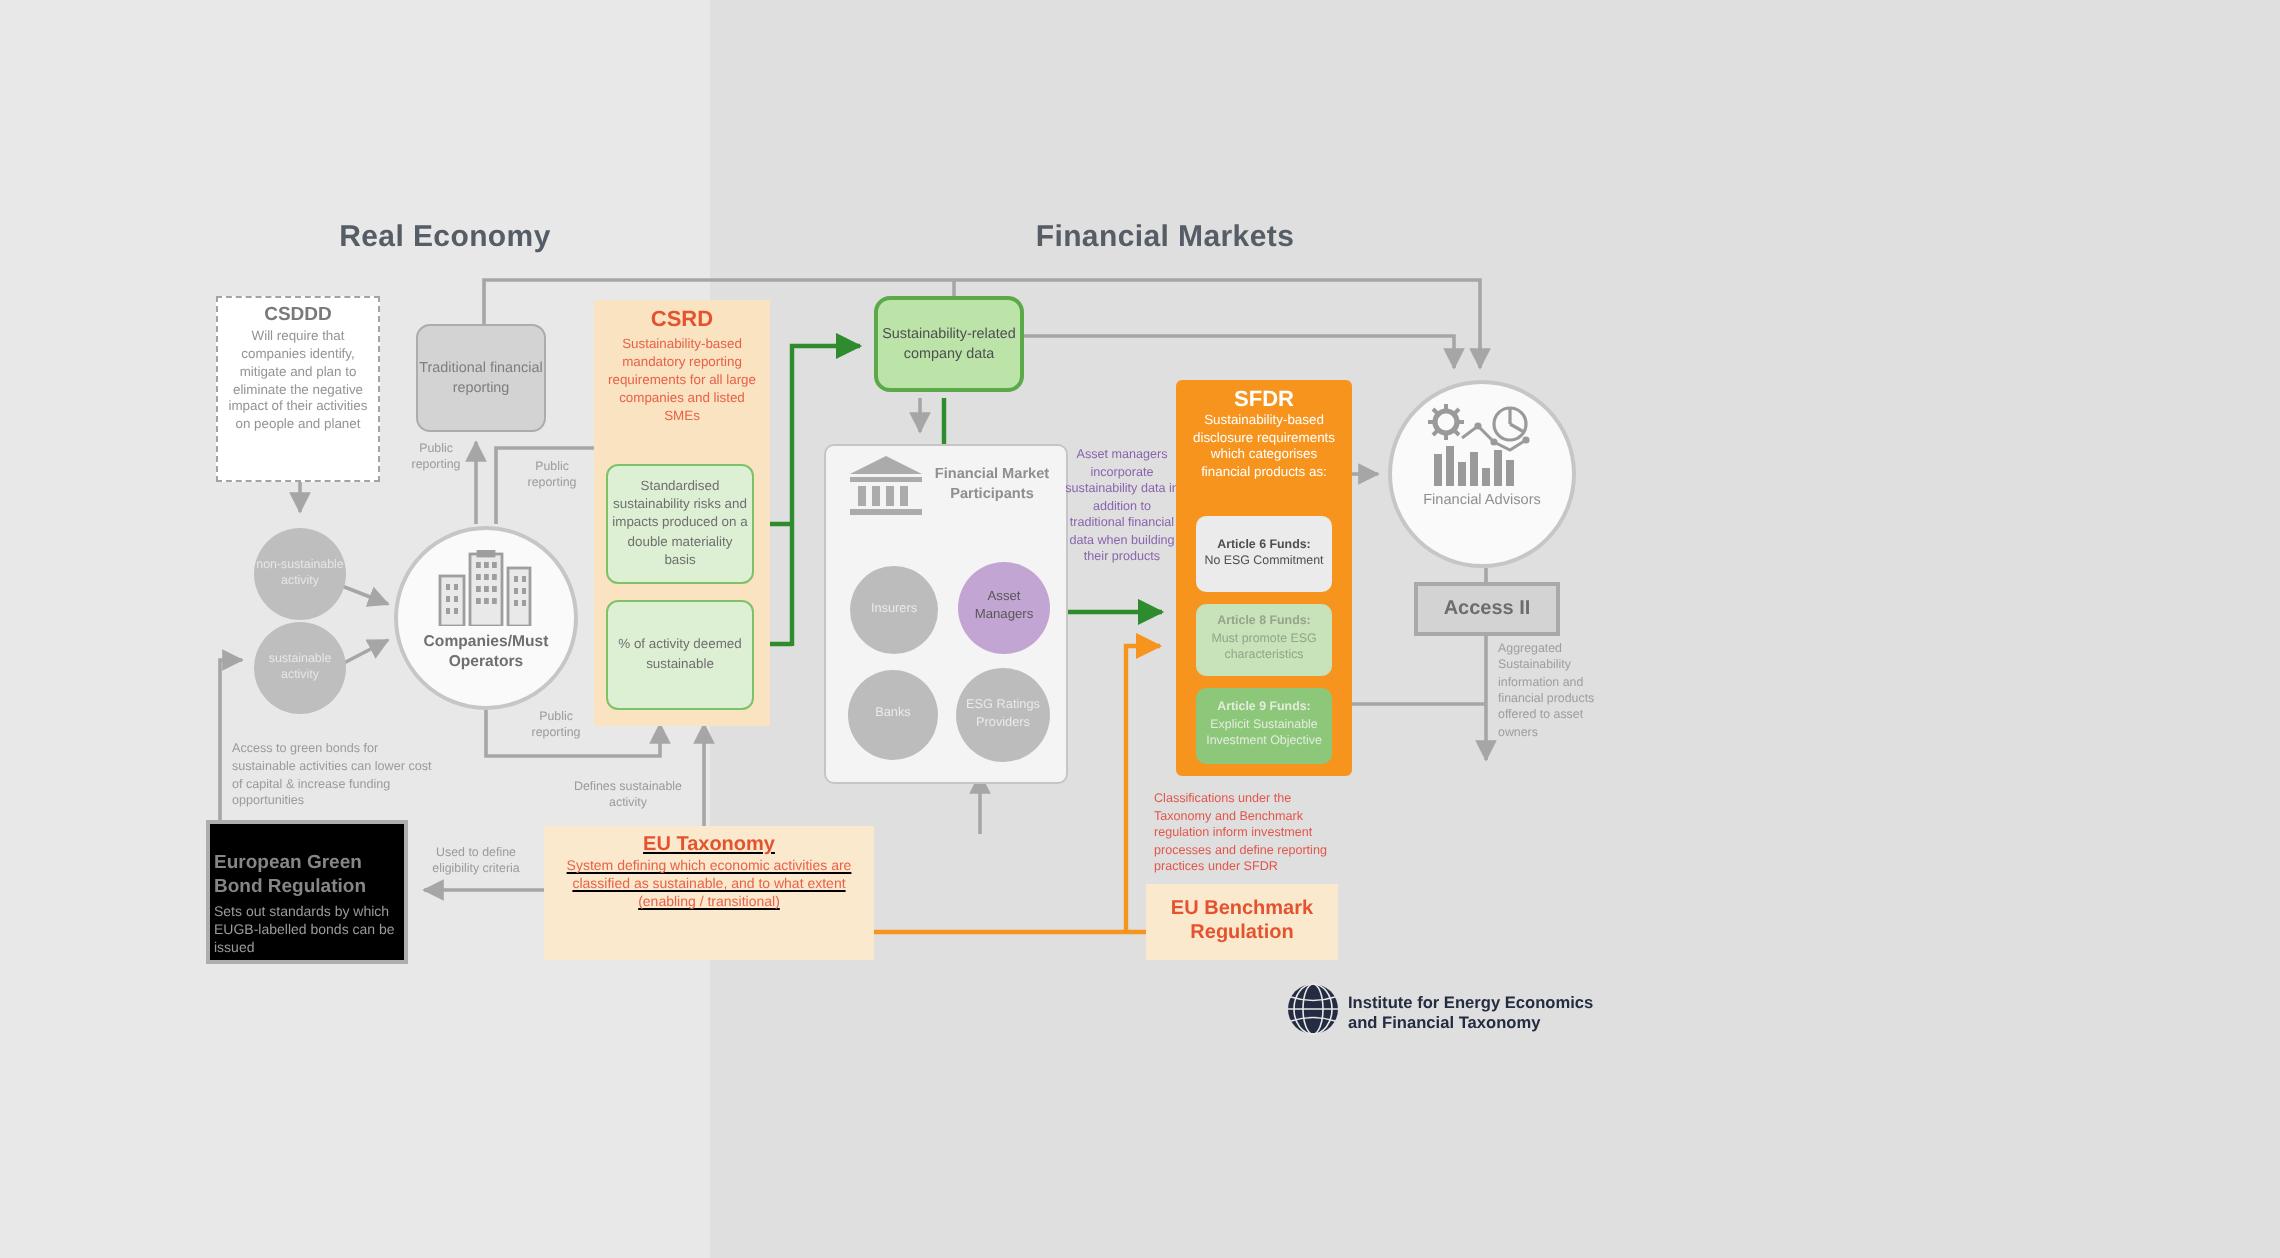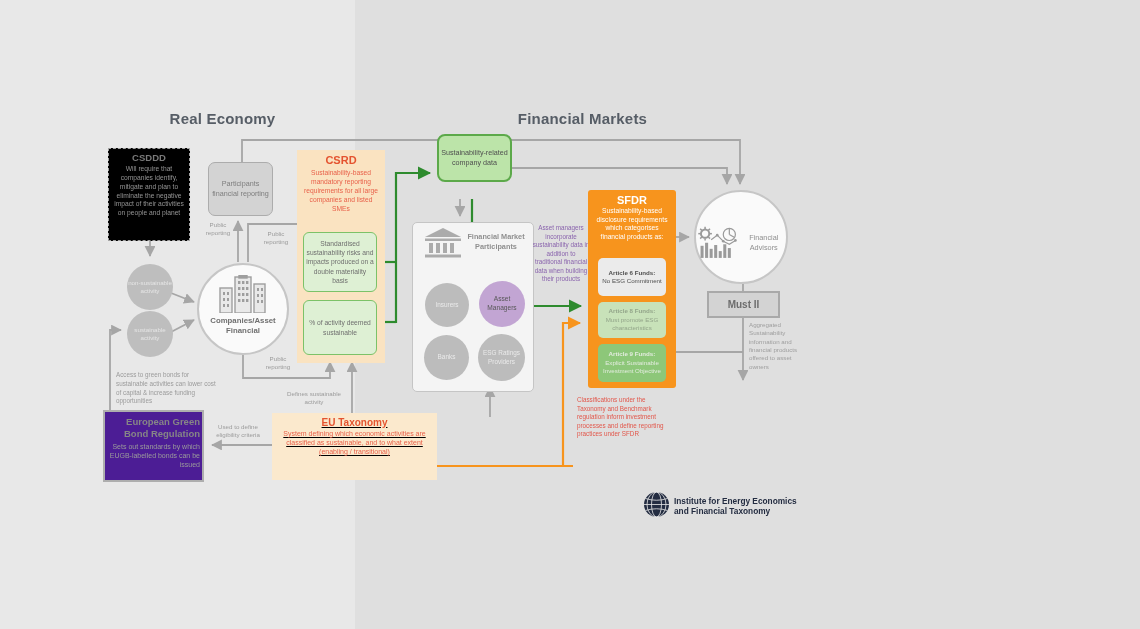--- a/index.html
+++ b/index.html
@@ -4,61 +4,61 @@
 <style>
   html,body{margin:0;padding:0;}
   body{font-family:"Liberation Sans",sans-serif;background:#dfdfdf;}
   .canvas{position:relative;width:1140px;height:629px;overflow:hidden;background:#dfdfdf;}
   .abs{position:absolute;}
   .band-left{left:0;top:0;width:355px;height:629px;background:#e8e8e8;}
   .band-right{left:355px;top:0;width:785px;height:629px;background:#dfdfdf;}
   .hdr{font-size:15px;font-weight:bold;color:#565d66;text-align:center;letter-spacing:.2px;}
   svg.wires{left:0;top:0;pointer-events:none;}
   .ctr{display:flex;align-items:center;justify-content:center;text-align:center;box-sizing:border-box;}
-  .csddd{left:108px;top:148px;width:82px;height:93px;background:#000000;border:1.5px dashed #a3a3a3;box-sizing:border-box;padding:3px 2px;text-align:center;}
+  .csddd{left:108px;top:148px;width:82px;height:93px;background:#ffffff;border:1.5px dashed #a3a3a3;box-sizing:border-box;padding:3px 2px;text-align:center;}
   .csddd .t{font-size:9.5px;font-weight:bold;color:#7a7a7a;margin-bottom:2px;}
   .csddd .b{font-size:6.7px;line-height:1.32;color:#949494;}
   .tradbox{left:208px;top:162px;width:65px;height:54px;background:#d3d3d3;border:1.5px solid #acacac;border-radius:7px;font-size:7.2px;color:#7e7e7e;line-height:1.35;}
   .csrd{left:297px;top:150px;width:88px;height:213px;background:#fae3c1;box-sizing:border-box;padding:4px 3px;text-align:center;}
   .csrd .t{font-size:11px;font-weight:bold;color:#e4532f;margin-bottom:2px;}
   .csrd .b{font-size:6.7px;line-height:1.35;color:#e8614a;}
   .greenbox{background:#def0d4;border:1.5px solid #7cc268;border-radius:6px;font-size:6.7px;line-height:1.35;color:#6f6f6f;padding:2px;}
   .gb1{left:303px;top:232px;width:74px;height:60px;}
   .gb2{left:303px;top:300px;width:74px;height:55px;}
-  .compdata{left:437px;top:134px;width:75px;height:48px;background:#bce4a9;border:2px solid #5ca94a;border-radius:8px;font-size:7.2px;line-height:1.35;color:#4f4f4f;}
+  .compdata{left:437px;top:148px;width:75px;height:48px;background:#bce4a9;border:2px solid #5ca94a;border-radius:8px;font-size:7.2px;line-height:1.35;color:#4f4f4f;}
   .fmp{left:412px;top:222px;width:122px;height:170px;background:#f4f4f4;border:1.5px solid #c5c5c5;border-radius:5px;box-sizing:border-box;}
   .fmp-title{left:464px;top:232px;width:64px;font-size:7.3px;line-height:1.35;color:#8f8f8f;text-align:center;font-weight:bold;}
   .circ{border-radius:50%;display:flex;align-items:center;justify-content:center;text-align:center;box-sizing:border-box;}
   .gcirc{background:#bcbcbc;color:#eaeaea;font-size:6.4px;line-height:1.3;}
   .insurers{left:425px;top:283px;width:44px;height:44px;}
   .assetmgr{left:479px;top:281px;width:46px;height:46px;background:#c2a5d3;color:#575757;font-size:6.6px;line-height:1.3;}
   .banks{left:424px;top:335px;width:45px;height:45px;}
   .esgprov{left:478px;top:334px;width:47px;height:47px;}
   .purplenote{left:532px;top:224px;width:58px;font-size:6.3px;line-height:1.35;color:#8a64ad;text-align:center;}
   .sfdr{left:588px;top:190px;width:88px;height:198px;background:#f7941d;border-radius:3px;box-sizing:border-box;padding:4px 0;text-align:center;}
   .sfdr .t{font-size:11px;font-weight:bold;color:#ffffff;}
   .sfdr .b{font-size:6.7px;line-height:1.3;color:#ffffff;padding:1px 5px;}
   .article{position:absolute;left:10px;width:68px;border-radius:5px;font-size:6.2px;line-height:1.35;display:flex;flex-direction:column;align-items:center;justify-content:center;text-align:center;padding:2px;box-sizing:border-box;}
   .a6{top:68px;height:38px;background:#ebebeb;color:#4e4e4e;}
   .a8{top:112px;height:36px;background:#c8e2b9;color:#93a58a;}
   .a9{top:154px;height:38px;background:#8dc779;color:#e3ecdf;}
   .article .at{font-weight:bold;}
-  .advisors{left:694px;top:190px;width:94px;height:94px;background:#fafafa;border:2px solid #c6c6c6;border-radius:50%;display:flex;flex-direction:row;align-items:center;box-sizing:border-box;padding-top:9px;}
+  .advisors{left:694px;top:190px;width:94px;height:94px;background:#fafafa;border:2px solid #c6c6c6;border-radius:50%;display:flex;flex-direction:column;align-items:center;box-sizing:border-box;padding-top:9px;}
   .advisors .lbl{font-size:7.3px;line-height:1.3;color:#8f8f8f;text-align:center;margin-top:2px;}
   .mifid{left:707px;top:291px;width:73px;height:27px;background:#d3d3d3;border:2px solid #a9a9a9;font-size:10px;font-weight:bold;color:#6d6d6d;}
   .aggnote{left:749px;top:321px;width:55px;font-size:6.2px;line-height:1.35;color:#9e9e9e;}
   .owners{left:694px;top:387px;width:96px;height:95px;background:#c8c8c8;border:2px solid #b5b5b5;border-radius:5px;box-sizing:border-box;}
   .owners .wcirc{position:absolute;left:10px;top:5px;width:74px;height:74px;background:#efefef;border-radius:50%;display:flex;flex-direction:column;align-items:center;justify-content:center;}
   .owners .lbl{font-size:7.3px;color:#9b9b9b;margin-top:1px;}
   .nscirc{left:127px;top:264px;width:46px;height:46px;background:#bebebe;color:#e6e6e6;font-size:6.2px;line-height:1.3;}
   .scirc{left:127px;top:311px;width:46px;height:46px;background:#bebebe;color:#e6e6e6;font-size:6.2px;line-height:1.3;}
   .compcirc{left:197px;top:263px;width:92px;height:92px;background:#fafafa;border:2px solid #c6c6c6;border-radius:50%;display:flex;flex-direction:column;align-items:center;box-sizing:border-box;padding-top:10px;}
   .compcirc .lbl{font-size:7.8px;font-weight:600;color:#6f6f6f;text-align:center;line-height:1.3;margin-top:3px;}
   .accessnote{left:116px;top:371px;width:102px;font-size:6.3px;line-height:1.4;color:#9b9b9b;}
-  .egbr{left:103px;top:410px;width:101px;height:72px;background:#4c1d95;border:2px solid #aeaeae;box-sizing:border-box;padding:4px 2px;text-align:right;}
+  .egbr{left:103px;top:410px;width:101px;height:72px;background:#000000;border:2px solid #aeaeae;box-sizing:border-box;padding:14px 2px;text-align:left;}
   .egbr .t{font-size:9.5px;font-weight:bold;color:#868686;line-height:1.25;}
   .egbr .b{font-size:7px;color:#9b9b9b;line-height:1.3;margin-top:2px;}
   .smallnote{font-size:6.2px;line-height:1.35;color:#9b9b9b;text-align:center;}
   .taxo{left:272px;top:413px;width:165px;height:67px;background:#fbe9cd;box-sizing:border-box;padding:4px 6px;text-align:center;text-decoration:underline;}
   .taxo .t{font-size:10px;font-weight:bold;color:#e4532f;}
   .taxo .b{font-size:7px;line-height:1.3;color:#e8614a;margin-top:1px;}
   .esgreg{left:453px;top:417px;width:95px;height:45px;background:#d8d8d8;border:1.5px dashed #b3b3b3;font-size:9px;font-weight:bold;color:#ababab;line-height:1.3;}
   .classnote{left:577px;top:396px;width:96px;font-size:6.3px;line-height:1.35;color:#e2574b;}
   .bench{left:573px;top:442px;width:96px;height:38px;background:#fbe9cd;font-size:10px;font-weight:bold;color:#e4532f;line-height:1.25;}
   .logotext{left:674px;top:496px;font-size:8.3px;font-weight:bold;color:#232c41;line-height:1.25;}
@@ -117,21 +117,21 @@
 
   <div class="abs hdr" style="left:130px;top:110px;width:185px;">Real Economy</div>
   <div class="abs hdr" style="left:470px;top:110px;width:225px;">Financial Markets</div>
 
   <div class="abs csddd">
     <div class="t">CSDDD</div>
     <div class="b">Will require that companies identify, mitigate and plan to eliminate the negative impact of their activities on people and planet</div>
   </div>
 
   <div class="abs ctr tradbox">
-    <span>Participants financial reporting</span>
+    <span>Traditional financial reporting</span>
   </div>
 
   <div class="abs csrd">
     <div class="t">CSRD</div>
     <div class="b">Sustainability-based mandatory reporting requirements for all large companies and listed SMEs</div>
   </div>
   <div class="abs ctr greenbox gb1">
     <span>Standardised sustainability risks and impacts produced on a double materiality basis</span>
   </div>
   <div class="abs ctr greenbox gb2">
@@ -177,21 +177,21 @@
           <rect x="28" y="24" width="2.4" height="3"></rect>
           <rect x="32" y="24" width="2.4" height="3"></rect>
         <rect x="43" y="13" width="2" height="3"></rect>
           <rect x="47" y="13" width="2" height="3"></rect>
         <rect x="43" y="19" width="2" height="3"></rect>
           <rect x="47" y="19" width="2" height="3"></rect>
         <rect x="43" y="25" width="2" height="3"></rect>
           <rect x="47" y="25" width="2" height="3"></rect>
       </g>
     </svg>
-    <div class="lbl">Companies/Asset Financial</div>
+    <div class="lbl">Companies/Must Operators</div>
   </div>
 
   <div class="abs smallnote" style="left:202px;top:221px;width:32px;">Public reporting</div>
   <div class="abs smallnote" style="left:259px;top:230px;width:34px;">Public reporting</div>
   <div class="abs smallnote" style="left:262px;top:355px;width:32px;">Public reporting</div>
   <div class="abs smallnote" style="left:282px;top:390px;width:64px;">Defines sustainable activity</div>
   <div class="abs smallnote" style="left:209px;top:423px;width:58px;">Used to define eligibility criteria</div>
   <div class="abs accessnote">Access to green bonds for sustainable activities can lower cost of capital &amp; increase funding opportunities</div>
 
   <div class="abs egbr">
@@ -282,27 +282,30 @@
         <rect x="24" y="25" width="4" height="17"></rect>
         <rect x="30" y="33" width="4" height="9"></rect>
         <rect x="36" y="24" width="4" height="18"></rect>
         <rect x="42" y="29" width="4" height="13"></rect>
       </g>
     </svg>
     <div class="lbl">Financial Advisors</div>
   </div>
 
   <div class="abs ctr mifid">
-    <span>Must II</span>
+    <span>Access II</span>
   </div>
   <div class="abs aggnote">Aggregated Sustainability information and financial products offered to asset owners</div>
 
 
 
   <div class="abs classnote">Classifications under the Taxonomy and Benchmark regulation inform investment processes and define reporting practices under SFDR</div>
+  <div class="abs ctr bench">
+    <span>EU Benchmark Regulation</span>
+  </div>
 
   <svg class="abs" style="left:643px;top:491px;" width="27" height="27" viewBox="0 0 27 27">
     <circle cx="13.5" cy="13.5" r="12.5" fill="#232c41"></circle>
     <g stroke="#e8e8e8" stroke-width="0.8" fill="none">
       <ellipse cx="13.5" cy="13.5" rx="5" ry="12.5"></ellipse>
       <ellipse cx="13.5" cy="13.5" rx="9.5" ry="12.5"></ellipse>
       <line x1="1" y1="13.5" x2="26" y2="13.5"></line>
       <path d="M2.5,7.5 Q13.5,11 24.5,7.5"></path>
       <path d="M2.5,19.5 Q13.5,16 24.5,19.5"></path>
     </g>

